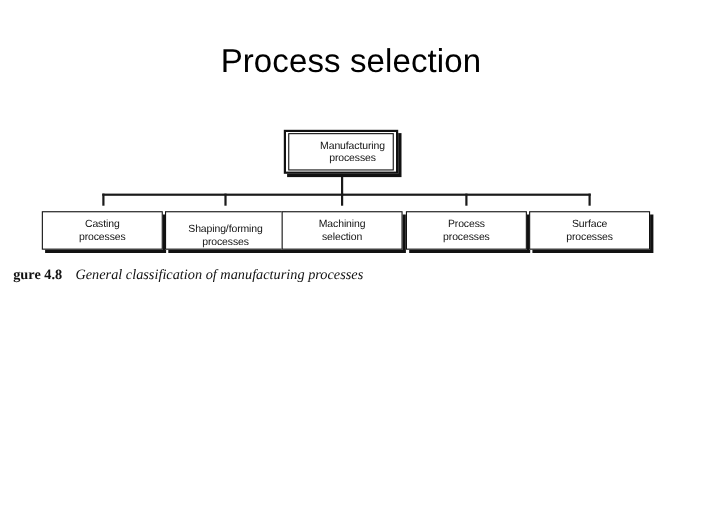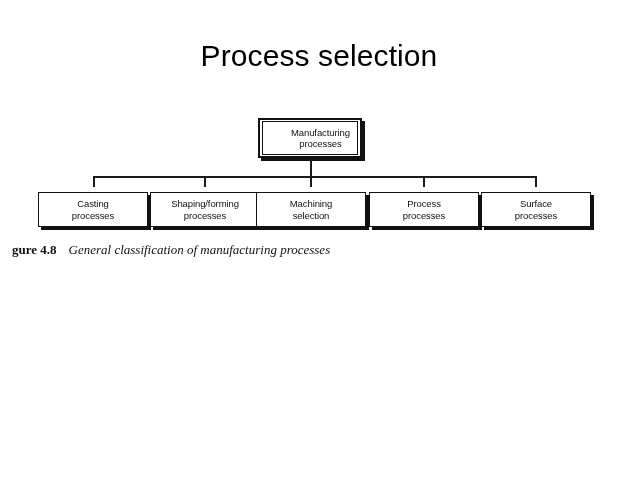--- a/index.html
+++ b/index.html
@@ -109,21 +109,21 @@
     justify-content: flex-start;
     padding-left: 28px;
   }
 
   .node-leaf {
     top: 192px;
     width: 110px;
     height: 35px;
   }
   .node-leaf.n1 { left: 38px;  }
-  .node-leaf.n2 { left: 150px; }
+  .node-leaf.n2 { left: 150px; align-items: flex-end; }
   .node-leaf.n3 { left: 256px; }
   .node-leaf.n4 { left: 369px; }
   .node-leaf.n5 { left: 481px; }
 
   
   .caption {
     position: absolute;
     left: 12px;
     top: 242px;
     white-space: nowrap;

